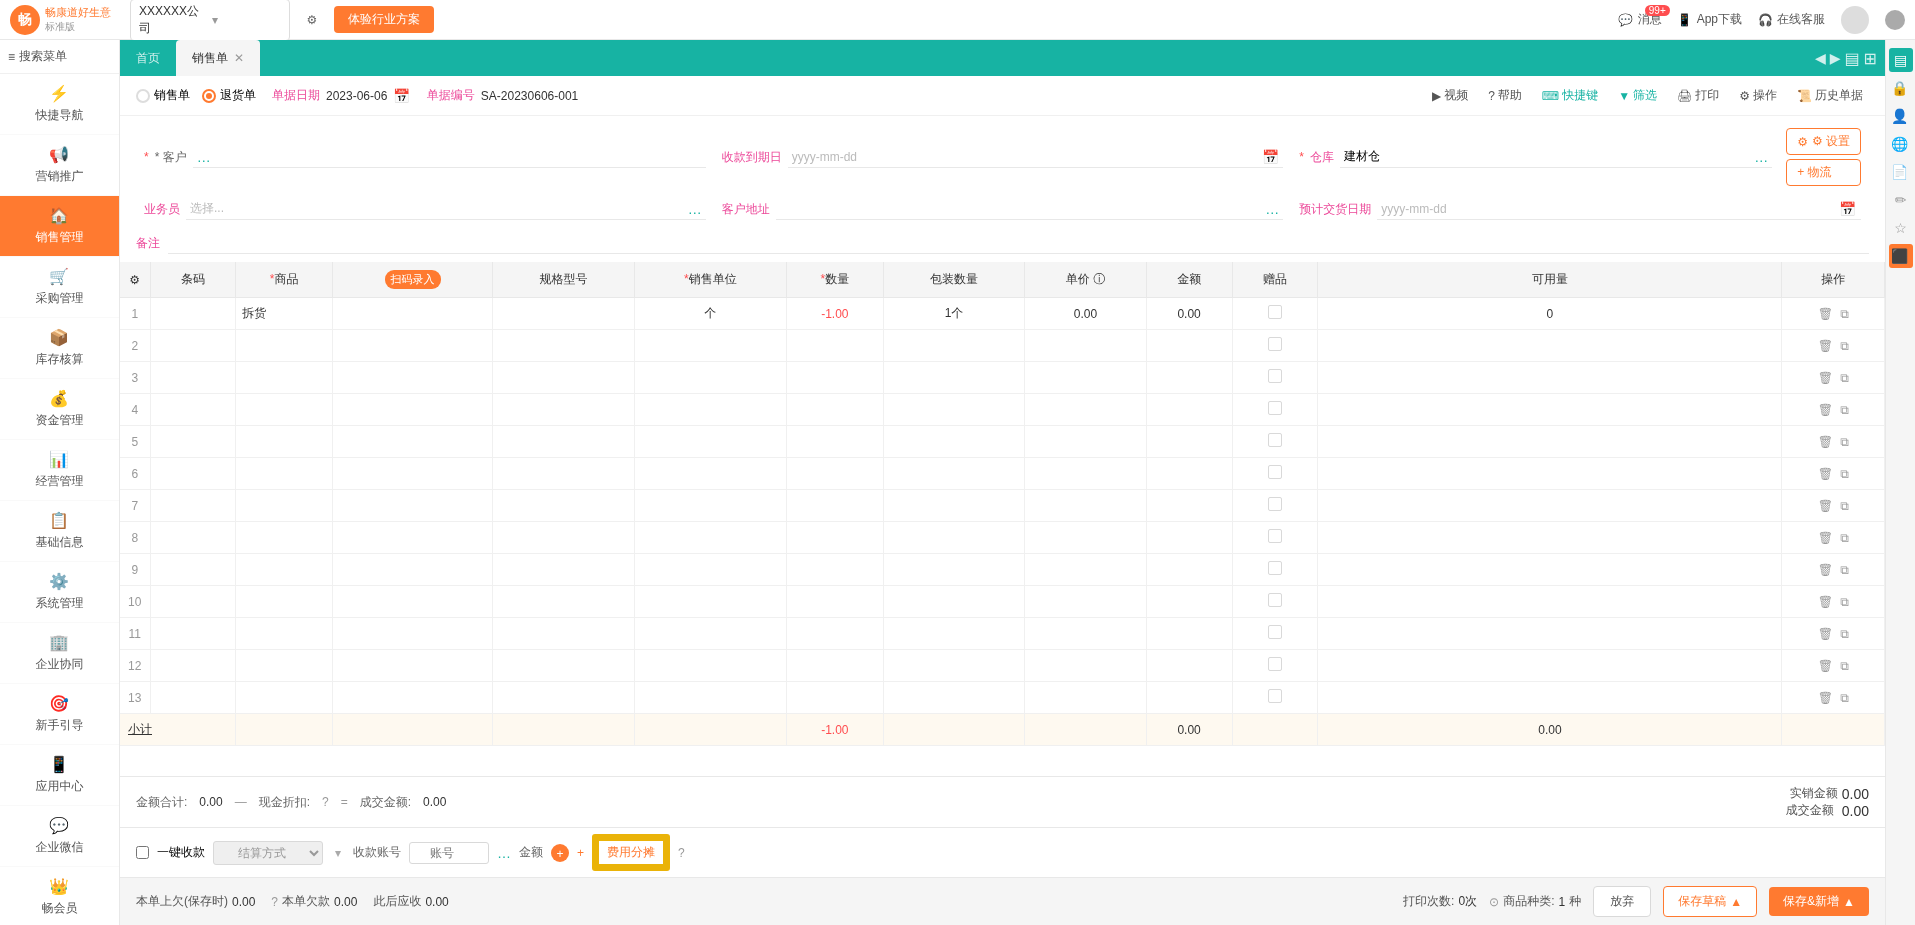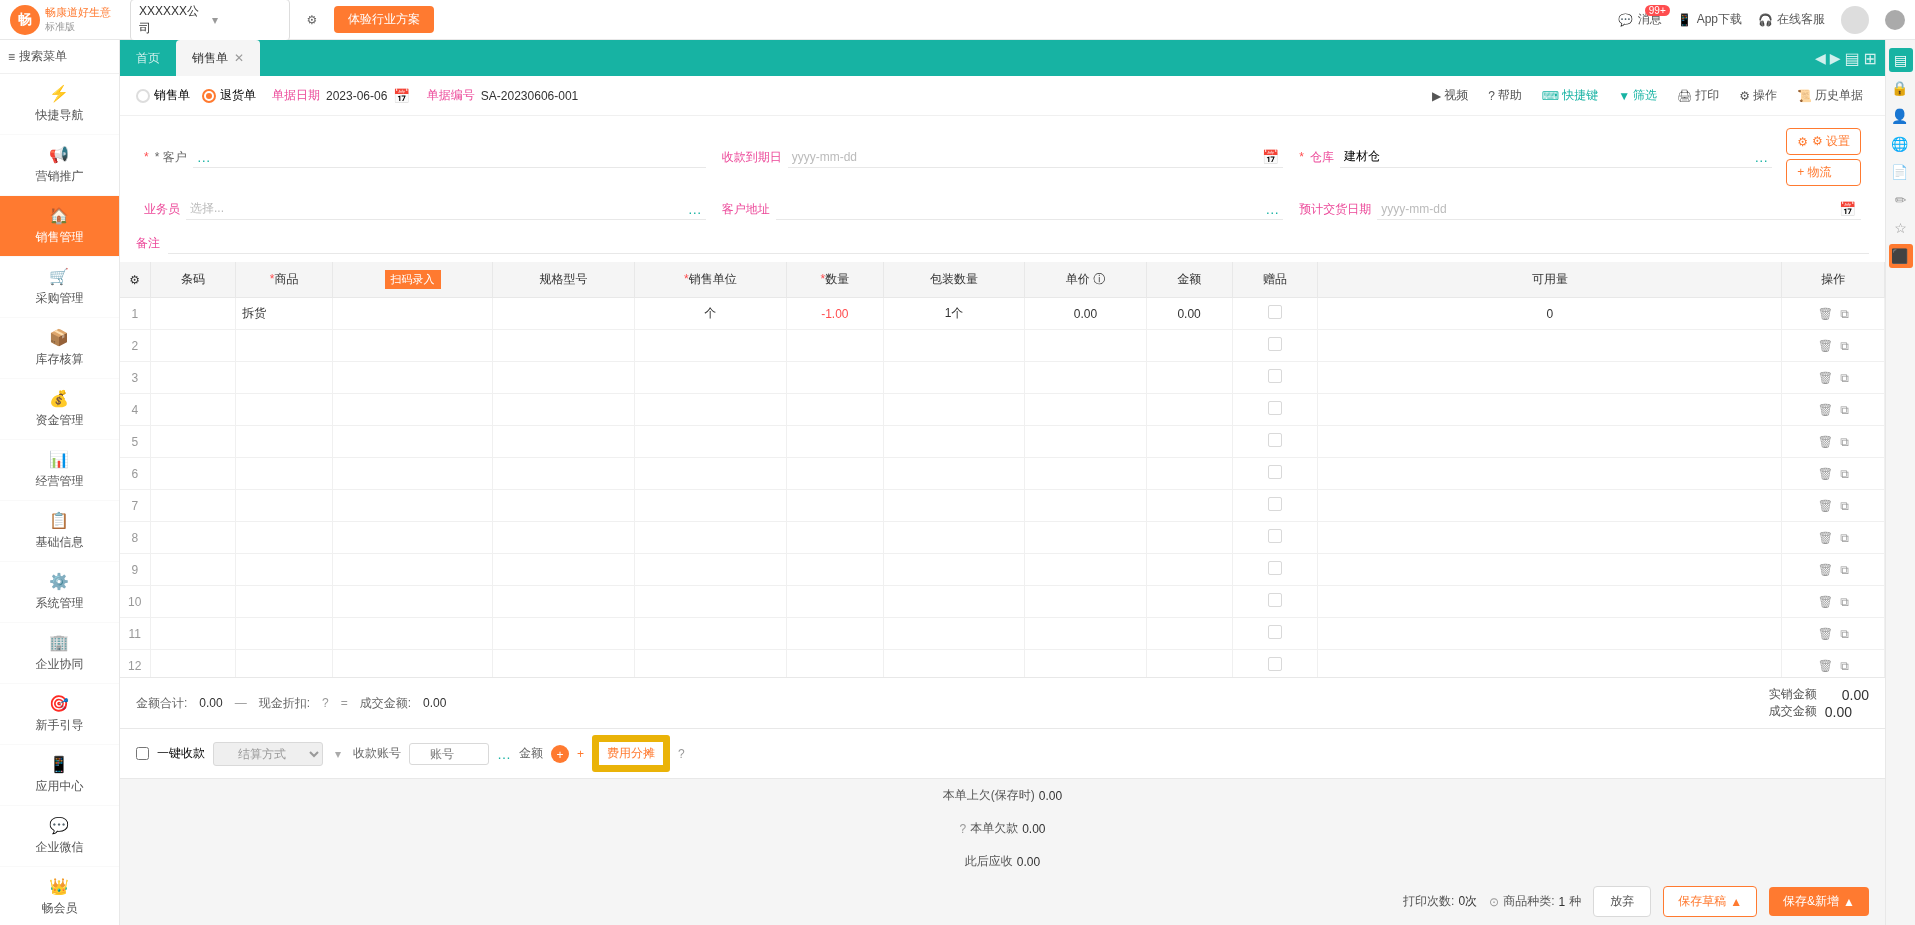--- a/index.html
+++ b/index.html
@@ -250,21 +250,21 @@
       color: #333;
     }
     .td-red { color: #ff4d4f; }
     .row-num { color: #999; text-align: center; }
     .subtotal-row { background: #fef9f0; font-weight: 500; }
     .subtotal-row td { border-top: 1px solid #e8e8e8; }
     .scan-btn {
       background: #ff7a30;
       color: white;
       border: none;
-      border-radius: 0;
+      border-radius: 9px;
       padding: 2px 6px;
       font-size: 11px;
       cursor: pointer;
     }
     .th-required { color: #ff4d4f; }
 
     
     .bottom-summary {
       background: #fff;
       border-top: 1px solid #e8e8e8;
@@ -319,21 +319,20 @@
 
     
     .footer-bar {
       background: #f5f5f5;
       border-top: 1px solid #e8e8e8;
       padding: 8px 16px;
       display: flex;
       align-items: center;
       gap: 16px;
       flex-shrink: 0;
-      flex-direction: column;
     }
     .footer-item { color: #555; display: flex; align-items: center; gap: 4px; }
     .footer-item .value { font-weight: 500; color: #333; }
     .footer-right {
       margin-left: auto;
       display: flex;
       align-items: center;
       gap: 12px;
     }
     .discard-btn {
@@ -917,21 +916,21 @@
       <div class="bottom-summary">
         <span class="summary-label">金额合计:</span>
         <span class="summary-value">0.00</span>
         <span class="dash">—</span>
         <span class="summary-label">现金折扣:</span>
         <span style="color:#999;">?</span>
         <span class="equals">=</span>
         <span class="summary-label">成交金额:</span>
         <span class="summary-value">0.00</span>
         <div style="margin-left:auto;text-align:right;font-size:12px;color:#555;">
-          <div style="display:flex;align-items:center;gap:25px;justify-content:flex-end;">
+          <div style="display:flex;align-items:center;gap:4px;justify-content:flex-end;">
             <span>实销金额</span>
             <span style="font-size:14px;font-weight:500;color:#333;">0.00</span>
           </div>
           <div style="display:flex;align-items:center;gap:8px;justify-content:flex-start;">
             <span>成交金额</span>
             <span style="font-size:14px;font-weight:500;color:#333;">0.00</span>
           </div>
         </div>
       </div>
 

